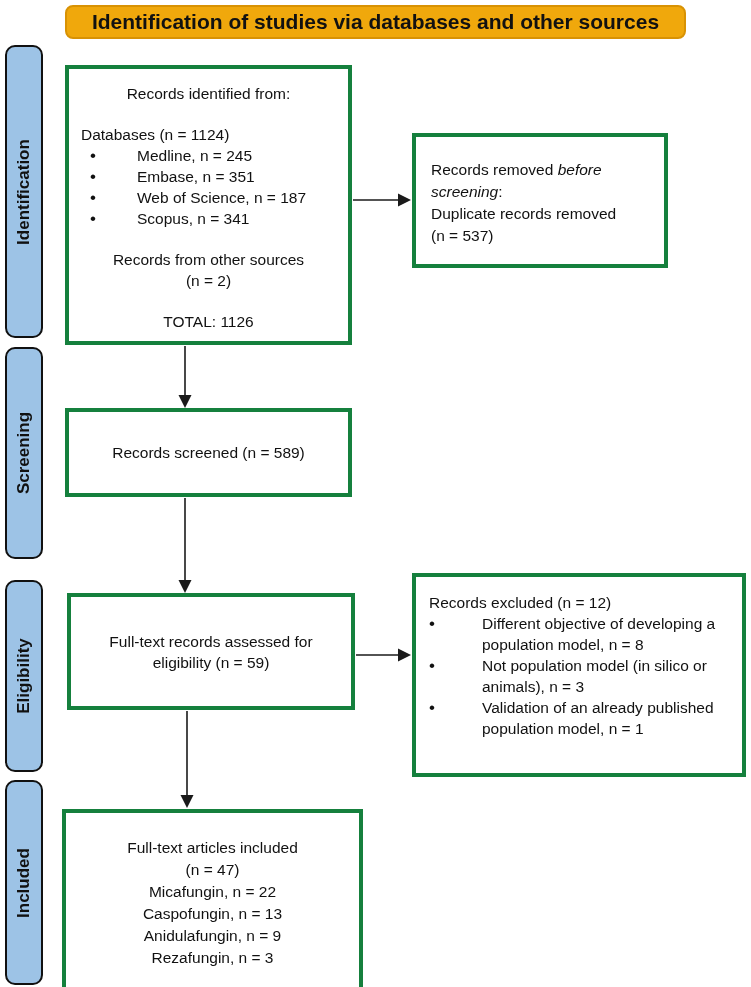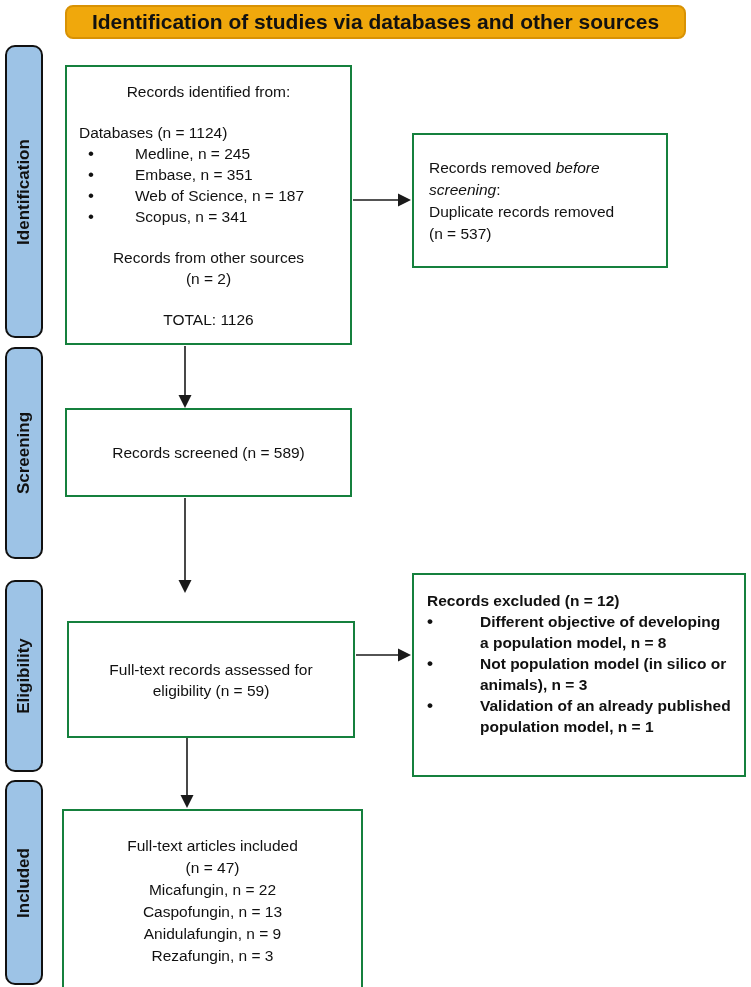--- a/index.html
+++ b/index.html
@@ -39,39 +39,39 @@
   .stage span {
     transform: rotate(-90deg);
     white-space: nowrap;
     font-weight: 700;
     font-size: 17px;
     color: #111;
   }
   .box {
     position: absolute;
     background: #ffffff;
-    border: 2px solid #15803d;
+    border: 4px solid #15803d;
     font-size: 15.5px;
     line-height: 21px;
     color: #111;
     box-sizing: border-box;
   }
   .center { text-align: center; }
   .b-item { display: flex; align-items: flex-start; }
   .bullet { flex: 0 0 auto; text-align: left; font-size: 17px; }
   .box1 { padding-top: 14px; }
   .box1 .db-head { margin-top: 20px; padding-left: 12px; }
   .box1 .b-item { padding-left: 21px; }
   .box1 .bullet { width: 47px; }
   .box1 .grp { margin-top: 20px; }
   .box2 { padding: 22px 14px 0 15px; line-height: 22px; }
   .box2 .para { margin: 0; }
   .flexcenter { display: flex; align-items: center; justify-content: center; text-align: center; }
-  .box4pad { padding: 0 20px; margin-top: 28px; }
-  .box5 { padding: 15px 8px 0 13px; font-weight: bold; }
+  .box4pad { padding: 0 20px; }
+  .box5 { padding: 15px 8px 0 13px; }
   .box5 .b-item { margin-top: 0; }
   .box5 .bullet { width: 53px; }
   .box5 .b-text { width: 252px; }
   .box6 { padding-top: 24px; line-height: 22px; }
 </style>
 </head>
 <body>
 
 <div class="canvas">
 

